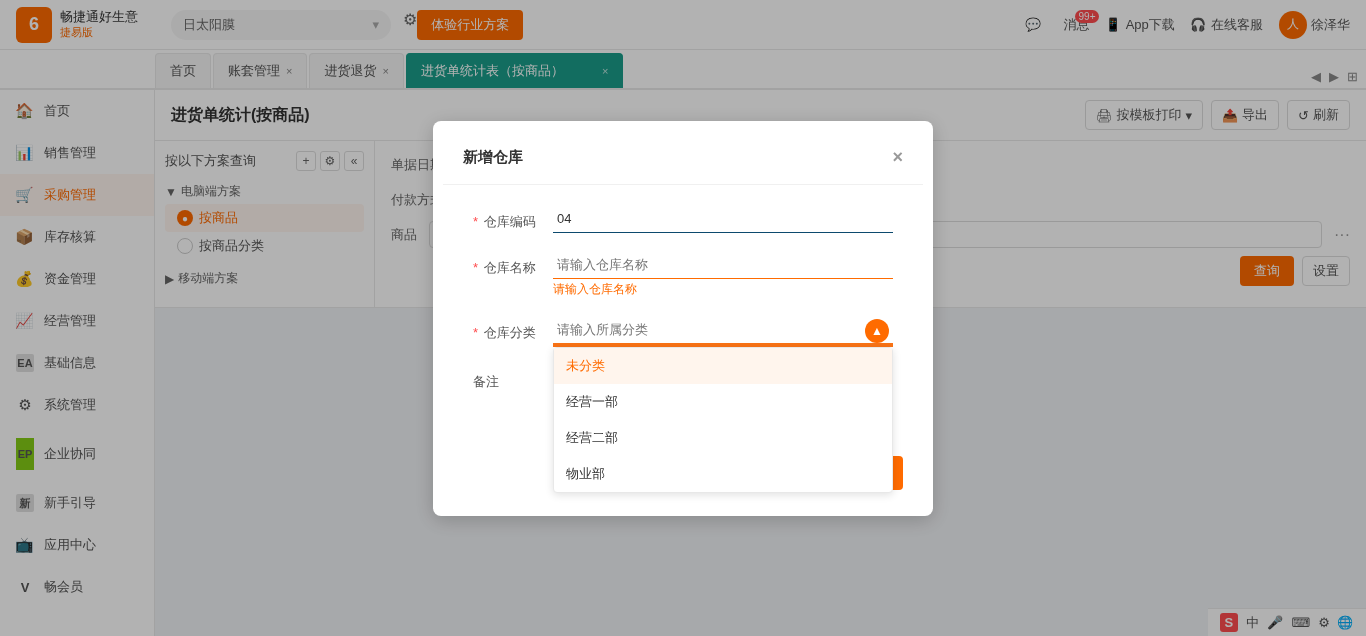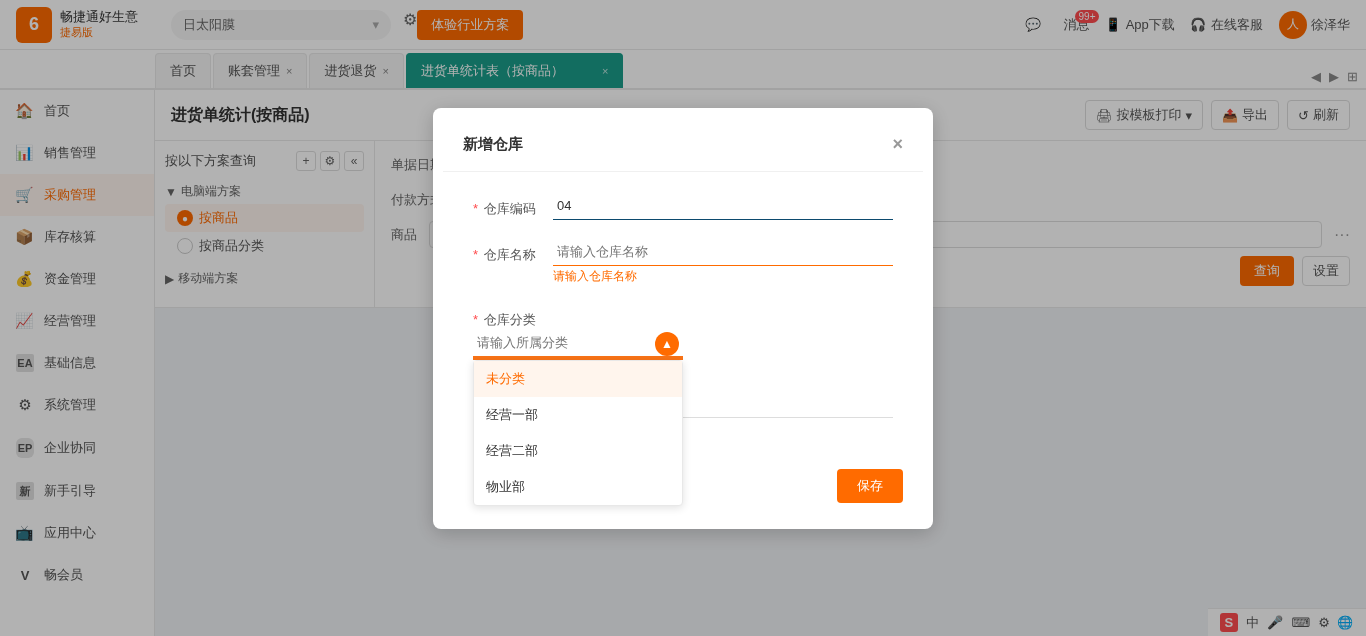--- a/index.html
+++ b/index.html
@@ -592,21 +592,21 @@
     </div>
     <div class="sidebar-item">
       <span class="sidebar-icon" style="font-size:11px;font-weight:bold;background:#e0e0e0;border-radius:2px;padding:2px 3px;color:#555;">EA</span>
       <span>基础信息</span>
     </div>
     <div class="sidebar-item">
       <span class="sidebar-icon">⚙</span>
       <span>系统管理</span>
     </div>
     <div class="sidebar-item">
-      <span class="sidebar-icon" style="font-size:11px;font-weight:bold;background:#e5e5e5;border-radius:6px;padding:10px 3px;color:#555;">EP</span>
+      <span class="sidebar-icon" style="font-size:11px;font-weight:bold;background:#84cc16;border-radius:0;padding:16px 3px;color:#555;">EP</span>
       <span>企业协同</span>
     </div>
     <div class="sidebar-item">
       <span class="sidebar-icon" style="font-size:11px;font-weight:bold;background:#e0e0e0;border-radius:2px;padding:2px 3px;color:#555;">新</span>
       <span>新手引导</span>
     </div>
     <div class="sidebar-item">
       <span class="sidebar-icon">📺</span>
       <span>应用中心</span>
     </div>
@@ -739,21 +739,21 @@
         <div class="form-label">
           <span class="required-star">*</span>
           <span>仓库名称</span>
         </div>
         <div class="form-control">
           <input class="form-input error" type="text" placeholder="请输入仓库名称" style="">
           <div class="error-msg">请输入仓库名称</div>
         </div>
       </div>
 
-      <div class="form-row" style="position:relative;flex-direction:column;">
+      <div class="form-row" style="position:relative;">
         <div class="form-label">
           <span class="required-star">*</span>
           <span>仓库分类</span>
         </div>
         <div class="form-control category-input-wrapper">
           <input class="category-input" type="text" placeholder="请输入所属分类" style="">
           <span class="category-toggle">▲</span>
           
           <div class="dropdown-list">
             <div class="dropdown-item selected">未分类</div>

